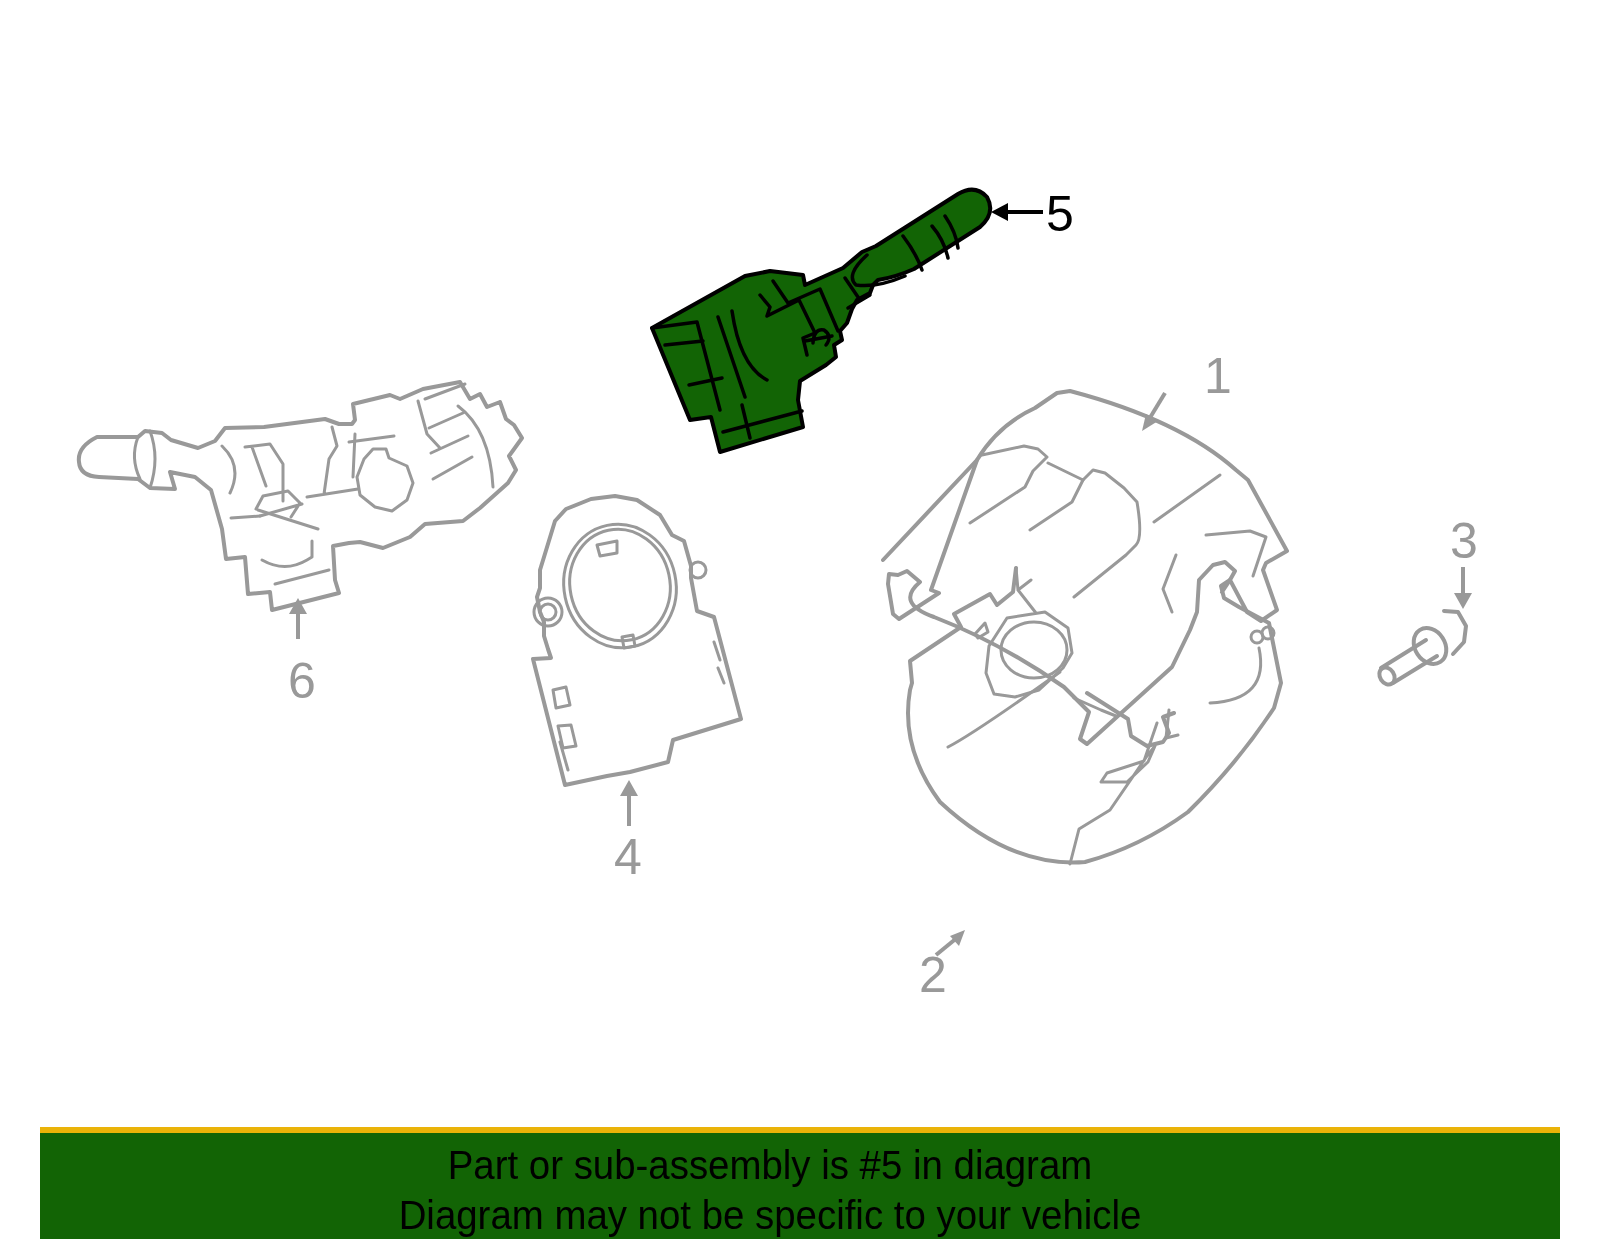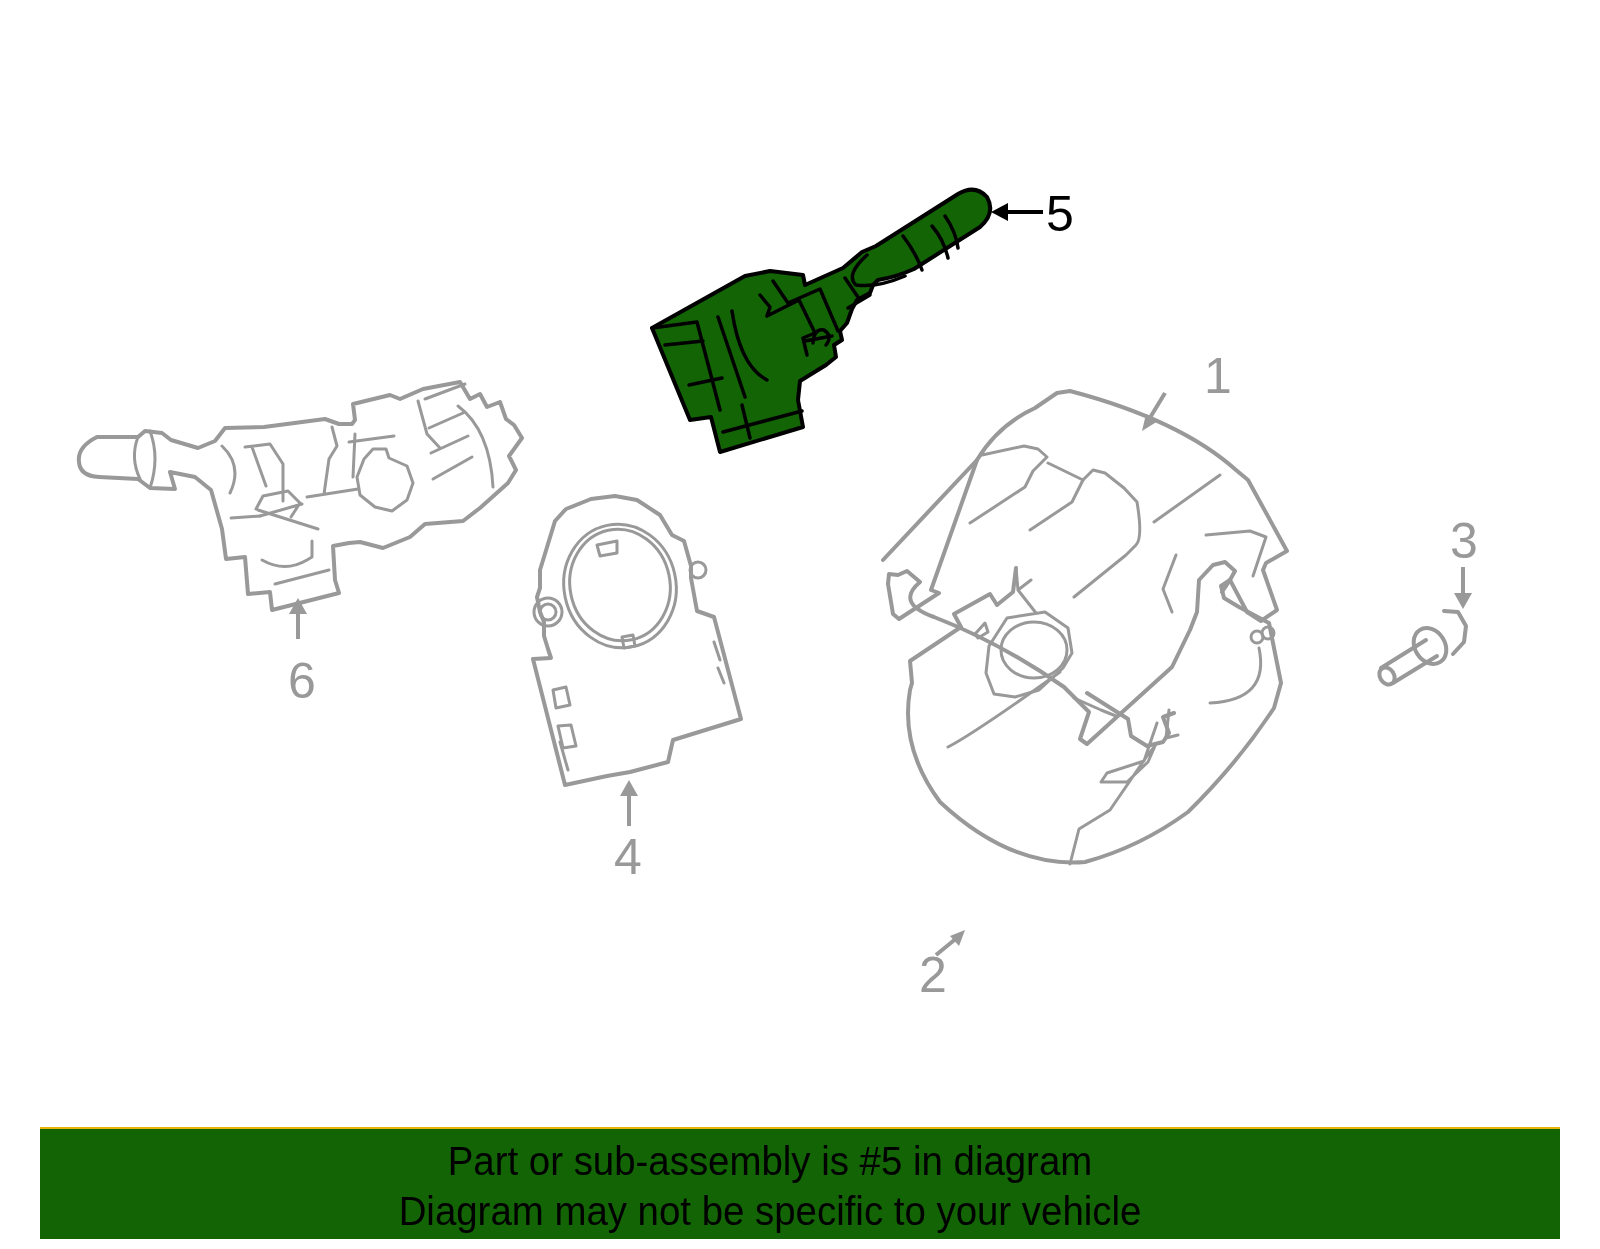--- a/index.html
+++ b/index.html
@@ -4,21 +4,21 @@
 <style>
   html, body { margin:0; padding:0; background:#ffffff; }
   body { width:1600px; height:1249px; position:relative; overflow:hidden; font-family:"Liberation Sans", sans-serif; }
   #diagram { position:absolute; left:0; top:0; width:1600px; height:1249px; }
   .gray { fill:none; stroke:#999999; stroke-width:4; stroke-linejoin:round; stroke-linecap:round; }
   .gray-thin { fill:none; stroke:#999999; stroke-width:3; stroke-linejoin:round; stroke-linecap:round; }
   .hl { fill:#126405; stroke:#000000; stroke-width:4; stroke-linejoin:round; stroke-linecap:round; }
   .hl-line { fill:none; stroke:#000000; stroke-width:3.5; stroke-linejoin:round; stroke-linecap:round; }
   .callout { position:absolute; font-size:50px; line-height:50px; color:#999999; }
   .callout.active { color:#000000; }
-  #banner { position:absolute; left:40px; top:1127px; width:1520px; height:112px; background:#126405; border-top:2px solid #eab308; box-sizing:border-box; }
+  #banner { position:absolute; left:40px; top:1127px; width:1520px; height:112px; background:#126405; border-top:6px solid #eab308; box-sizing:border-box; }
   #banner .line { position:absolute; left:0; width:1460px; text-align:center; font-size:40px; line-height:44px; color:#000000; transform:scaleX(0.96); transform-origin:center; }
   #banner .l1 { top:10px; }
   #banner .l2 { top:60px; }
 </style>
 </head>
 <body>
 
 <svg id="diagram" viewBox="0 0 1600 1249" xmlns="http://www.w3.org/2000/svg">
 
   <g>

